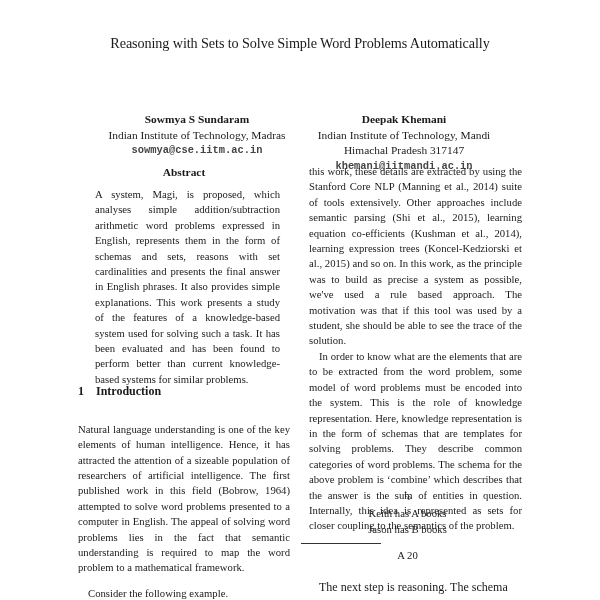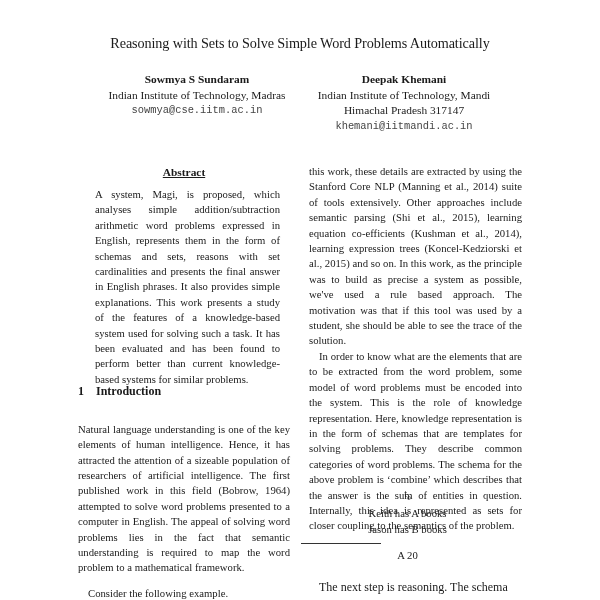--- a/index.html
+++ b/index.html
@@ -3,23 +3,23 @@
 <meta charset="utf-8">
 <style>
   html, body { margin: 0; padding: 0; background: #ffffff; }
   body { width: 600px; height: 600px; overflow: hidden; position: relative;
          font-family: "Liberation Serif", "DejaVu Serif", serif; color: #1a1a1a; }
   .title { position: absolute; top: 35px; left: 0; width: 600px; text-align: center;
            font-weight: normal; font-size: 14.2px; letter-spacing: -0.1px; }
   .author { position: absolute; top: 72px; width: 240px; text-align: center; font-size: 11.4px; line-height: 15.5px; }
   .author.a1 { left: 77px; }
   .author.a2 { left: 284px; }
-  .author .name { font-weight: bold; }
-  .author .email { font-family: "Liberation Mono", "DejaVu Sans Mono", monospace; font-size: 10.4px; color: #444; }
-  .abstract-head { position: absolute; top: 166px; left: 78px; width: 212px; text-align: center; font-weight: bold; font-size: 11.4px; text-decoration: underline; }
+  .author .name { font-weight: bold; margin-top: 40px; }
+  .author .email { font-family: "Liberation Mono", "DejaVu Sans Mono", monospace; font-size: 10.4px; color: #444; font-weight: bold; }
+  .abstract-head { position: absolute; top: 166px; left: 78px; width: 212px; text-align: center; font-weight: bold; font-size: 11.4px; }
   .abstract-body { position: absolute; top: 187px; left: 95px; width: 185px; font-size: 10.7px; line-height: 15.4px; text-align: justify; }
   .sec-head { position: absolute; top: 384px; left: 78px; font-weight: bold; font-size: 12px; }
   .sec-head .num { display: inline-block; width: 18px; }
   .intro { position: absolute; top: 411px; left: 78px; width: 212px; font-size: 10.7px; line-height: 15.4px; text-align: justify; }
   .indent { text-indent: 10px; }
   .right { position: absolute; top: 164px; left: 309px; width: 213px; font-size: 10.7px; line-height: 15.4px; text-align: justify; }
   .right p { margin: 0; }
   .example { position: absolute; top: 486px; left: 301px; width: 213px; font-size: 10.7px; line-height: 15.4px; text-align: center; }
   .example .t0 { font-size: 10px; }
   .example .t0 sub { font-size: 7px; }

